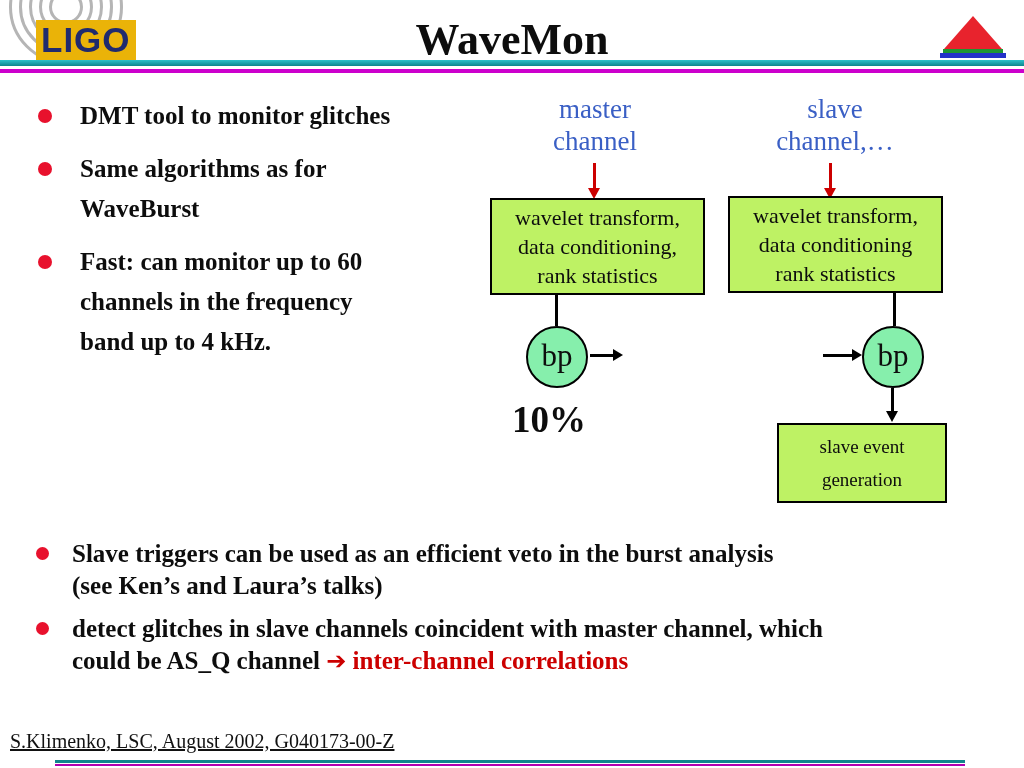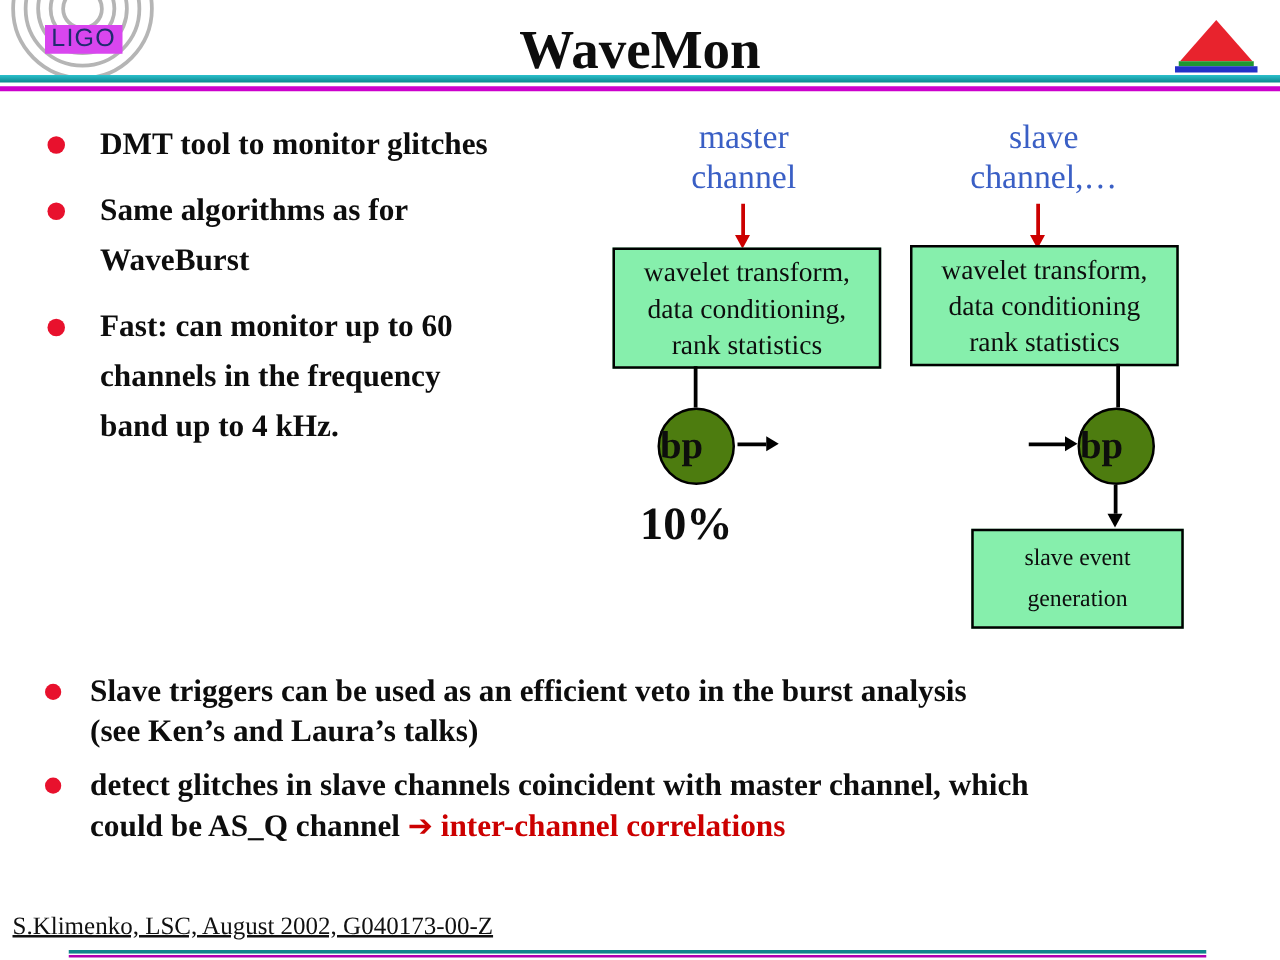--- a/index.html
+++ b/index.html
@@ -6,22 +6,22 @@
   body{
     width:1024px;height:768px;position:relative;overflow:hidden;
     background:#ffffff;font-family:"Liberation Serif",serif;
   }
   .preline{white-space:pre-line;}
 
   
   .header{position:absolute;left:0;top:0;width:1024px;height:60px;}
   .arc{position:absolute;border:3px solid #b5b5b5;border-radius:50%;background:transparent;}
   .ligo-text{
-    position:absolute;left:36px;top:20px;background:#d946ef;padding:0 5px;
-    font-family:"Liberation Sans",sans-serif;font-weight:normal;font-size:20px;
+    position:absolute;left:36px;top:20px;background:#eab308;padding:0 5px;
+    font-family:"Liberation Sans",sans-serif;font-weight:bold;font-size:35px;
     color:#202b6e;letter-spacing:1px;
   }
   .slide-title{
     position:absolute;left:0;top:14px;width:1024px;text-align:center;
     font-size:44px;font-weight:bold;color:#0d0d0d;
   }
   .tri-logo{position:absolute;right:18px;top:16px;width:66px;}
   .tri-red{width:0;height:0;margin:0 auto;border-left:29px solid transparent;
     border-right:29px solid transparent;border-bottom:33px solid #e8232d;}
   .tri-green{width:60px;height:4px;margin:0 auto;background:#1f9632;}
@@ -40,31 +40,31 @@
   .diagram{position:absolute;left:480px;top:88px;width:494px;height:440px;}
   .chan-label{position:absolute;width:170px;text-align:center;color:#3a5fc5;
     font-size:27px;line-height:32px;}
   .lbl-master{left:30px;top:5px;}
   .lbl-slave{left:270px;top:5px;}
   .varrow-red{position:absolute;width:3px;height:25px;background:#cc0000;}
   .varrow-red::after{content:"";position:absolute;left:-5px;top:25px;width:0;height:0;
     border-left:6px solid transparent;border-right:6px solid transparent;border-top:11px solid #cc0000;}
   .ar-master{left:113px;top:75px;}
   .ar-slave{left:349px;top:75px;}
-  .ybox{position:absolute;background:#86efac;border:2px solid #000;
+  .ybox{position:absolute;background:#bef264;border:2px solid #000;
     text-align:center;font-size:22px;line-height:29px;color:#0d0d0d;
     display:flex;align-items:center;justify-content:center;}
   .box-master{left:10px;top:110px;width:211px;height:93px;}
   .box-slave{left:248px;top:108px;width:211px;height:93px;}
   .vline{position:absolute;width:3px;background:#000;}
   .vl-left{left:75px;top:205px;height:33px;}
   .vl-right{left:413px;top:203px;height:35px;}
   .bp-circle{position:absolute;width:58px;height:58px;border-radius:50%;
-    background:#4d7c0f;border:2px solid #000;text-align:left;
-    font-size:31px;font-weight:bold;line-height:56px;color:#0d0d0d;}
+    background:#86efac;border:2px solid #000;text-align:center;
+    font-size:31px;font-weight:normal;line-height:56px;color:#0d0d0d;}
   .bp-left{left:46px;top:238px;}
   .bp-right{left:382px;top:238px;}
   .harrow{position:absolute;height:3px;background:#000;}
   .harrow::after{content:"";position:absolute;right:-10px;top:-5px;width:0;height:0;
     border-top:6px solid transparent;border-bottom:6px solid transparent;border-left:10px solid #000;}
   .ha-1{left:110px;top:266px;width:23px;}
   .ha-2{left:343px;top:266px;width:29px;}
   .coin-box{left:143px;top:245px;width:197px;height:52px;color:#e03025;font-size:27px;}
   .varrow-black{position:absolute;width:3px;height:23px;background:#000;}
   .varrow-black::after{content:"";position:absolute;left:-5px;top:23px;width:0;height:0;

